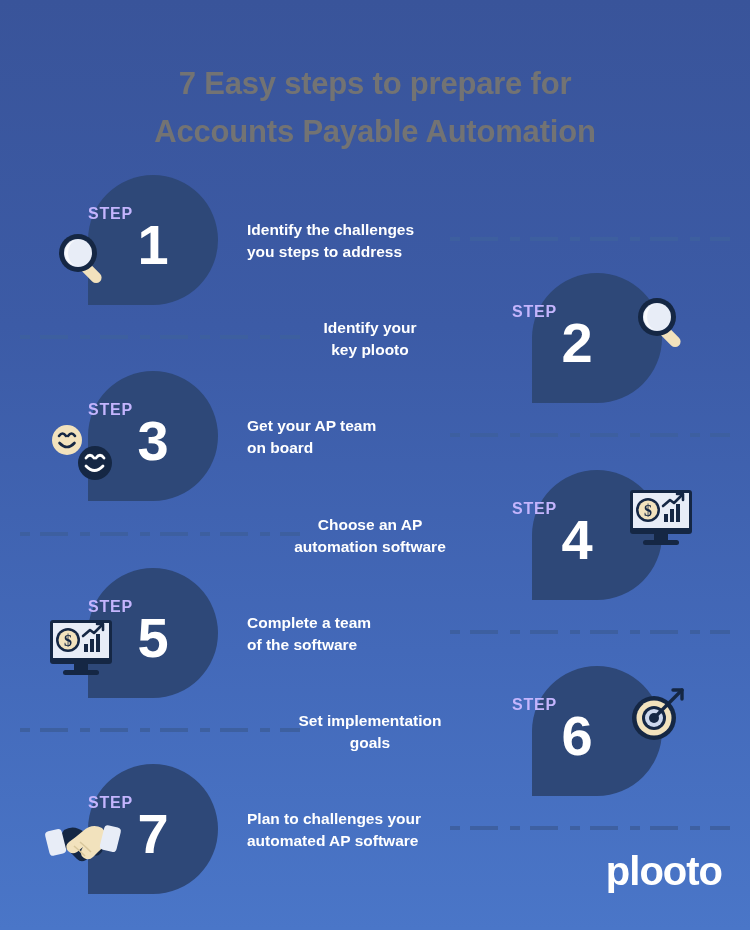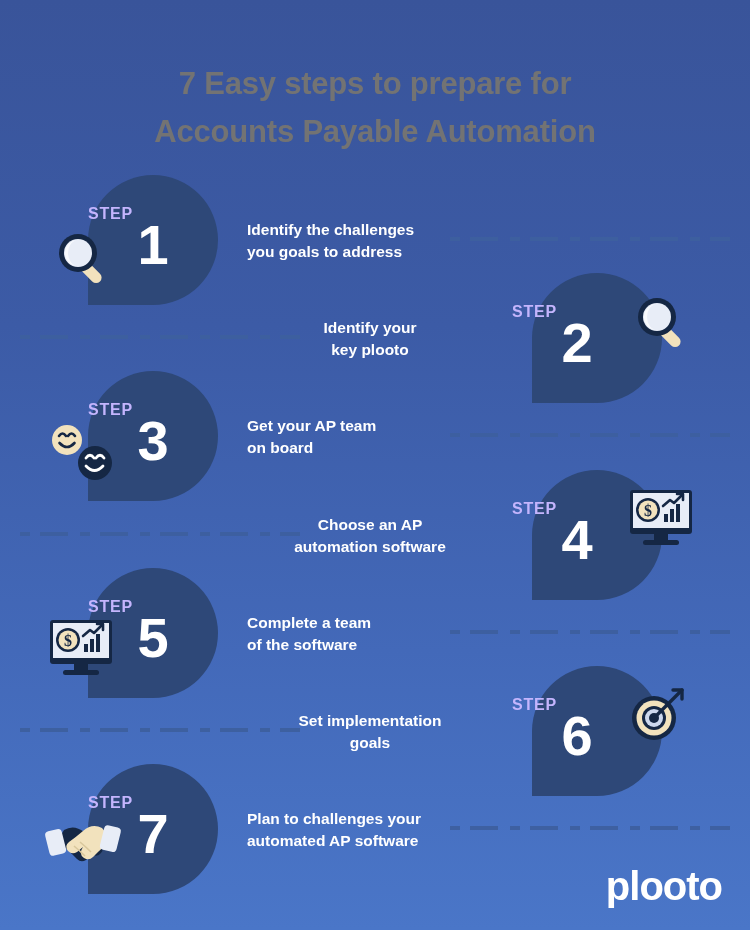--- a/index.html
+++ b/index.html
@@ -62,21 +62,21 @@
     background-size:60px 4px;
     background-repeat:repeat-x;
     opacity:.95;
   }
 
   
   .icon { position:absolute; }
 
   
   #logo {
-    position:absolute; right:28px; bottom:21px;
+    position:absolute; right:28px; bottom:36px;
     color:#ffffff; font-size:40px; font-weight:bold;
     letter-spacing:-1px;
   }
 </style>
 </head>
 <body>
 
 <div id="title">
   <span class="line">7 Easy steps to prepare for</span>
   <span class="line">Accounts Payable Automation</span>
@@ -91,21 +91,21 @@
   <div class="icon" style="left:52px; top:52px;">
     <svg width="62" height="62" viewBox="0 0 62 62">
       <rect x="34" y="34" width="11" height="24" rx="5.5" fill="#f2e2bd" transform="rotate(-45 39.5 46)"></rect>
       <circle cx="26" cy="26" r="19" fill="#152744"></circle>
       <circle cx="26" cy="26" r="14" fill="#e8edf7"></circle>
       <path d="M26 13 A13 13 0 0 0 26 39 A10 13 0 0 1 26 13 Z" fill="#ffffff" opacity=".75"></path>
     </svg>
   </div>
   <div class="caption to-right">
     <span>Identify the challenges</span><br>
-    <span>you goals to address</span>
+    <span>you steps to address</span>
   </div>
 </div>
 
 <div class="step" style="top:273px;">
   <div class="rule" style="left:20px; top:62px; width:280px;"></div>
   <div class="bubble right">
     <div class="step-word" style="left:-20px;">STEP</div>
     <div class="step-num" style="left:-20px;">2</div>
   </div>
   <div class="icon" style="left:631px; top:18px;">

